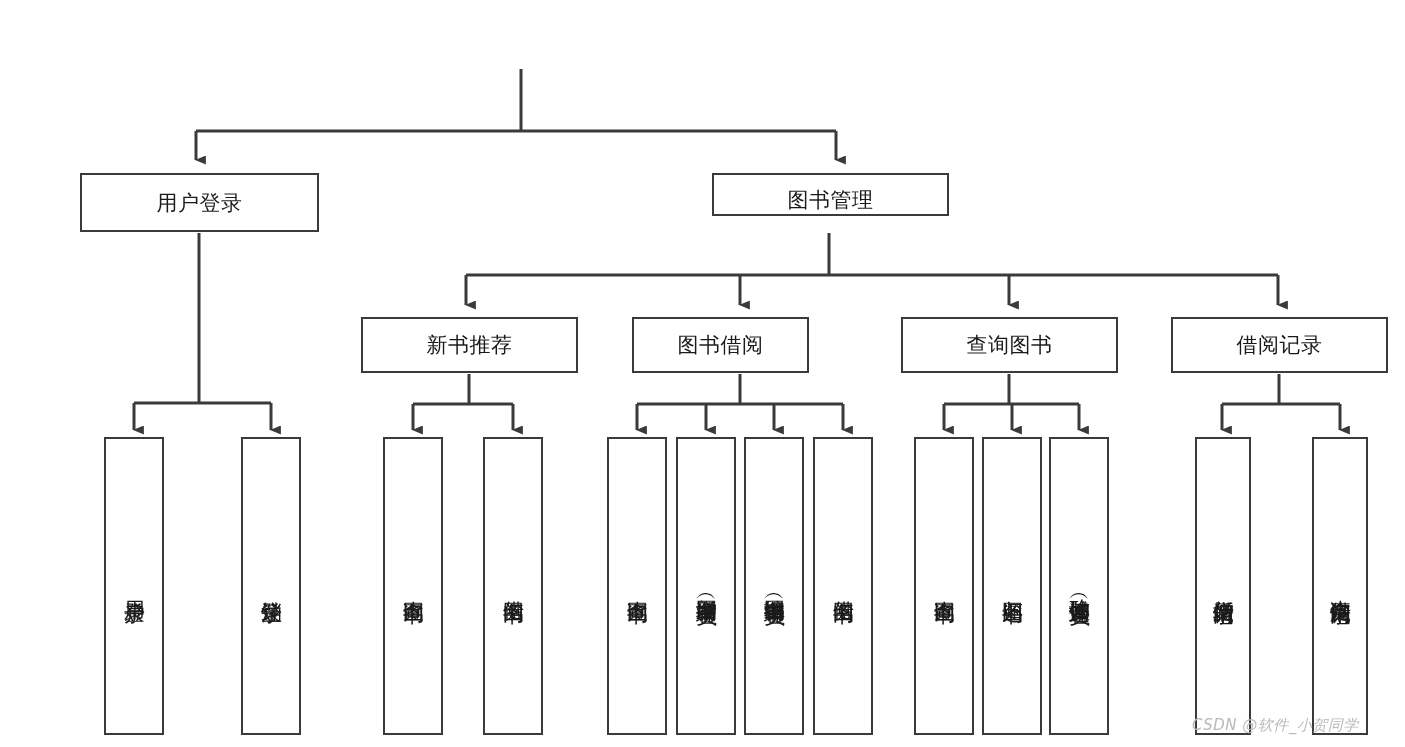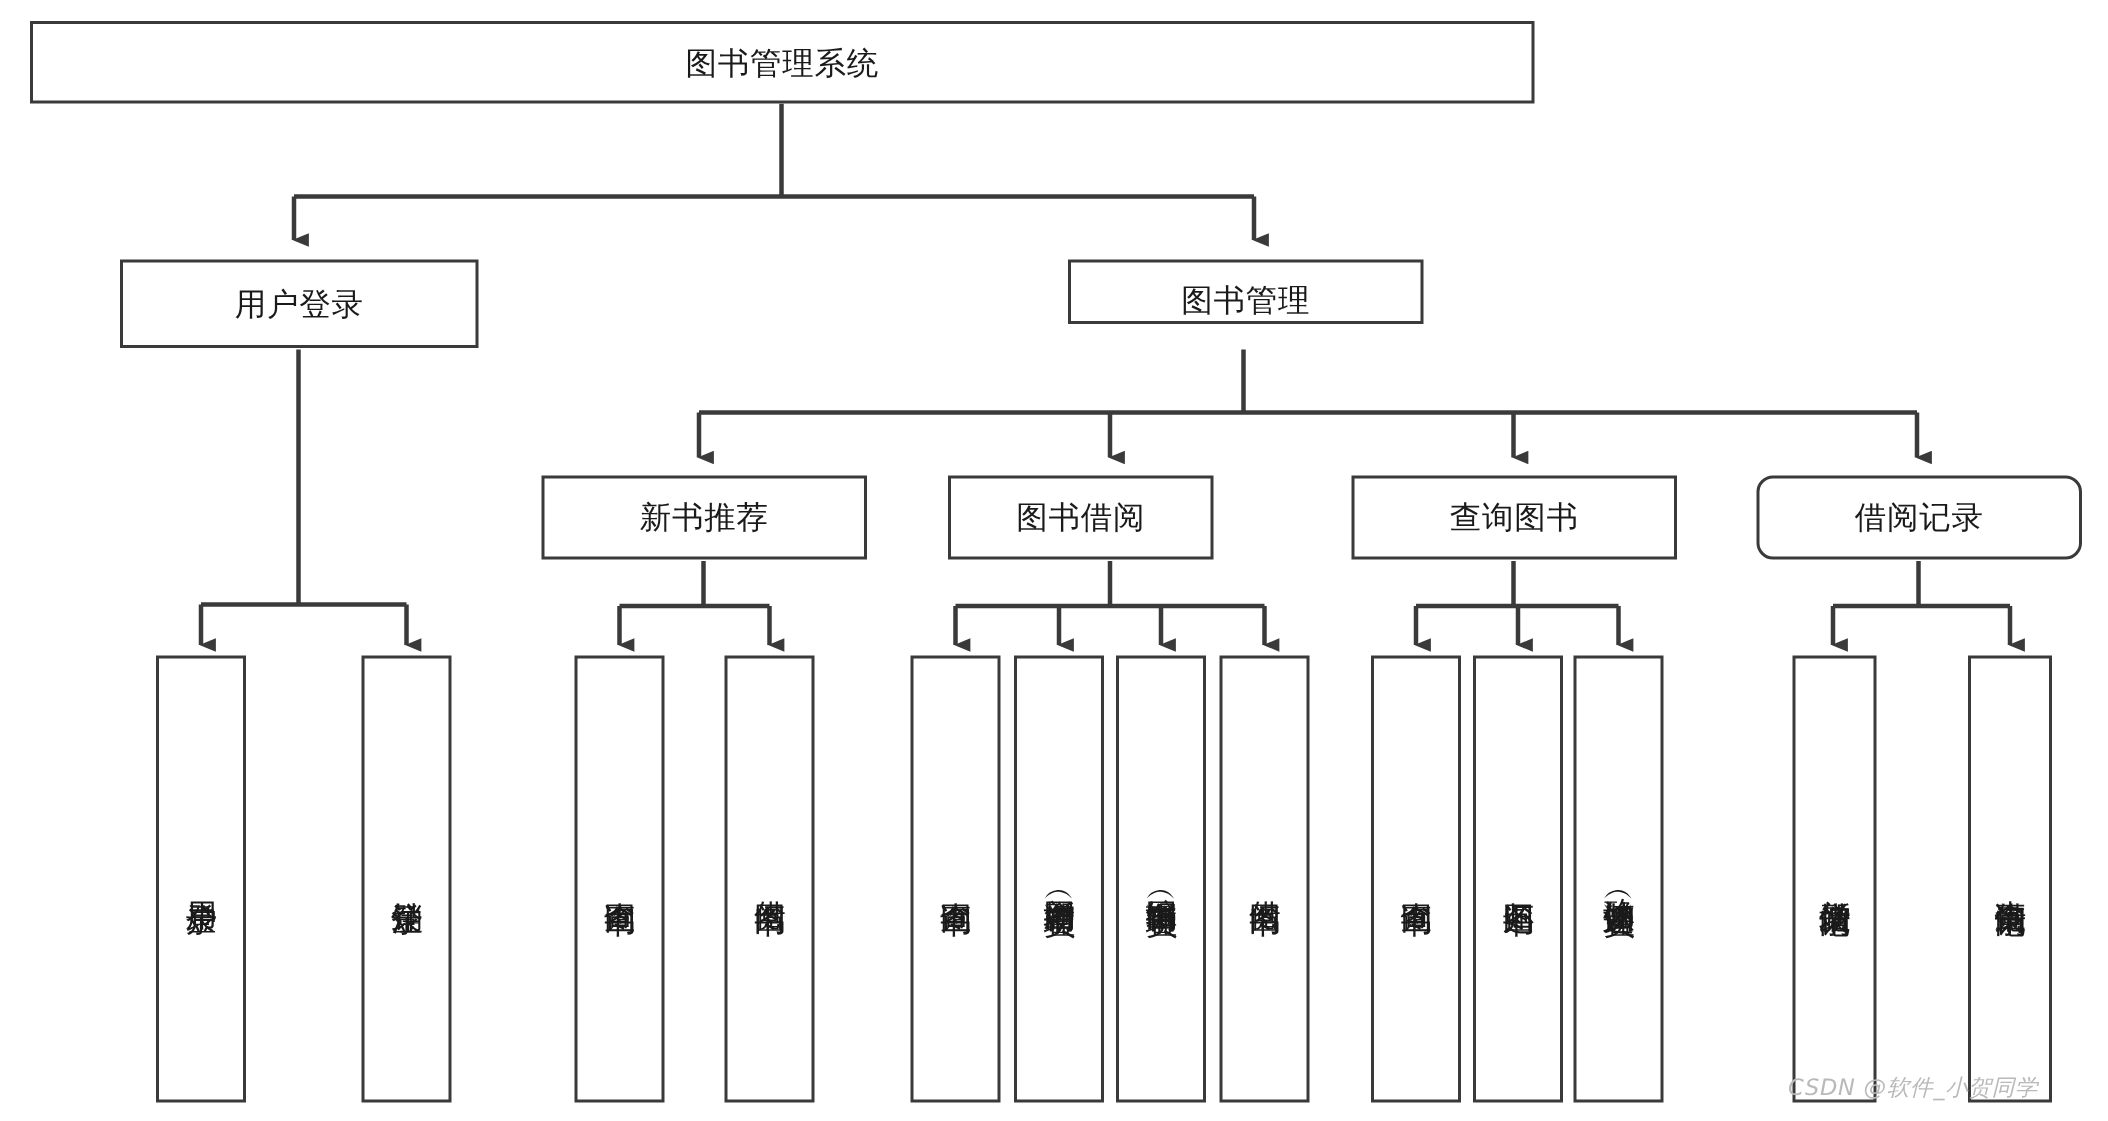--- a/index.html
+++ b/index.html
@@ -107,41 +107,38 @@
       <path d="M 1012 404 L 1012 430" marker-end="url(#arrow)"></path>
       <path d="M 1079 404 L 1079 430" marker-end="url(#arrow)"></path>
 
       <path d="M 1279 374 L 1279 404"></path>
       <path d="M 1222 404 L 1340 404"></path>
       <path d="M 1222 404 L 1222 430" marker-end="url(#arrow)"></path>
       <path d="M 1340 404 L 1340 430" marker-end="url(#arrow)"></path>
     </g>
   </svg>
 
-  <div class="node horiz" style="left:20px; top:14px; width:1003px; height:55px;">
-    <span class="lbl">图书管理系统</span>
-  </div>
 
   <div class="node horiz" style="left:80px; top:173px; width:239px; height:59px;">
     <span class="lbl">用户登录</span>
   </div>
   <div class="node horiz" style="left:712px; top:173px; width:237px; height:43px;align-items:flex-end;">
     <span class="lbl">图书管理</span>
   </div>
 
   <div class="node horiz" style="left:361px; top:317px; width:217px; height:56px;">
     <span class="lbl">新书推荐</span>
   </div>
   <div class="node horiz" style="left:632px; top:317px; width:177px; height:56px;">
     <span class="lbl">图书借阅</span>
   </div>
   <div class="node horiz" style="left:901px; top:317px; width:217px; height:56px;">
     <span class="lbl">查询图书</span>
   </div>
-  <div class="node horiz" style="left:1171px; top:317px; width:217px; height:56px;border-radius:11px;">
+  <div class="node horiz" style="left:1171px; top:317px; width:217px; height:56px;">
     <span class="lbl">借阅记录</span>
   </div>
 
   <div class="node vert" style="left:104px; top:437px; width:60px; height:298px;">
     <span class="lbl">用户登录</span>
   </div>
   <div class="node vert" style="left:241px; top:437px; width:60px; height:298px;">
     <span class="lbl">注销登录</span>
   </div>
 

